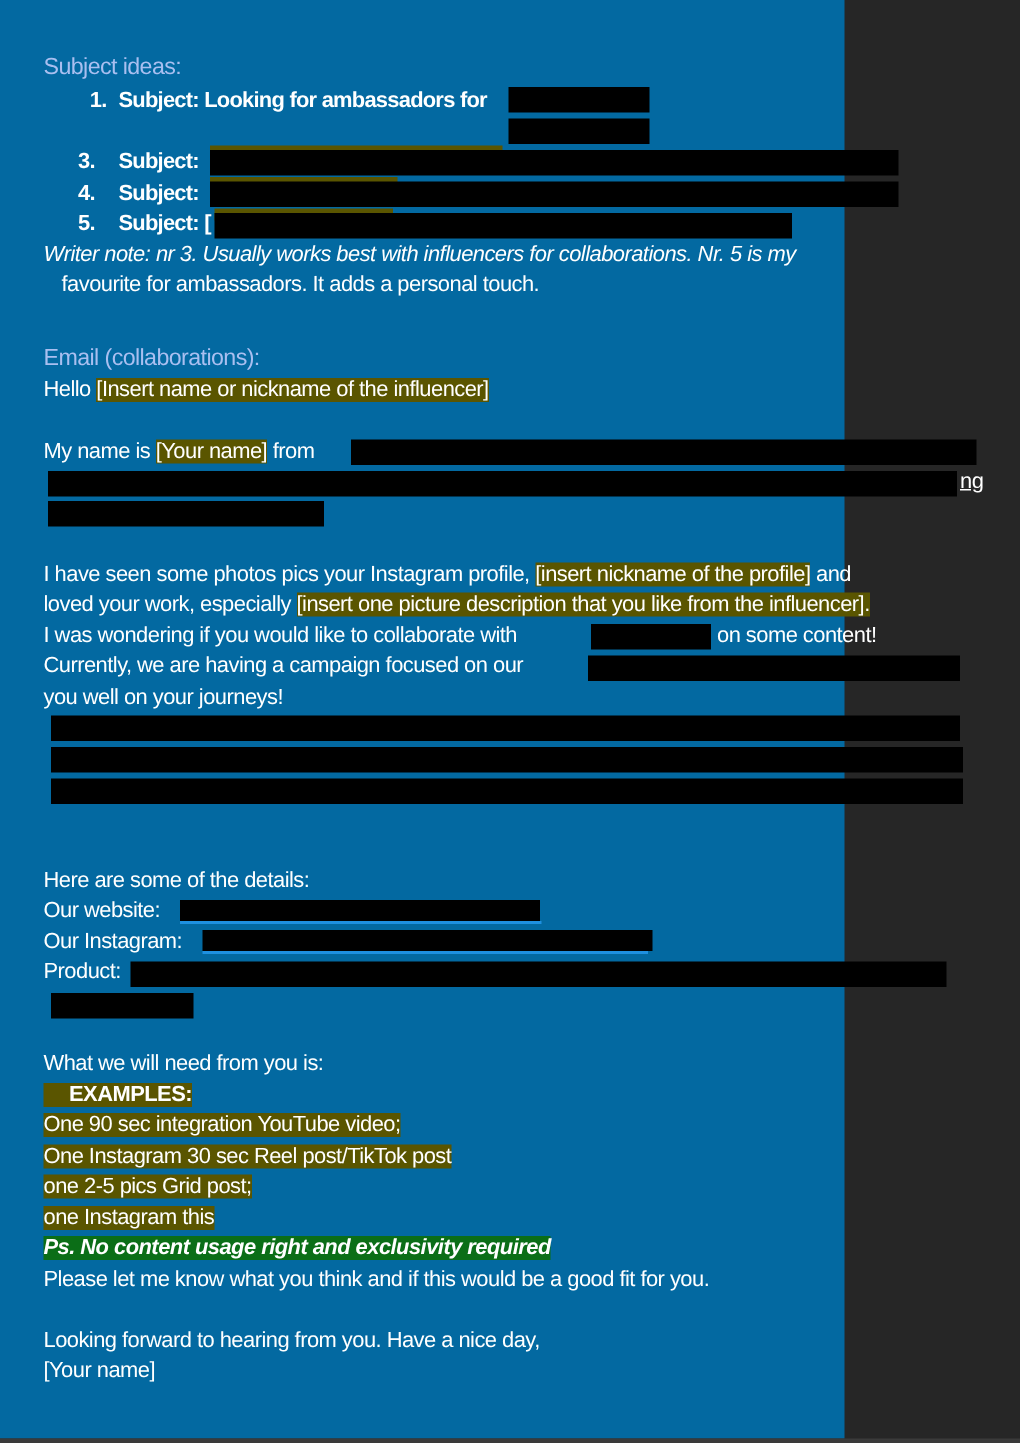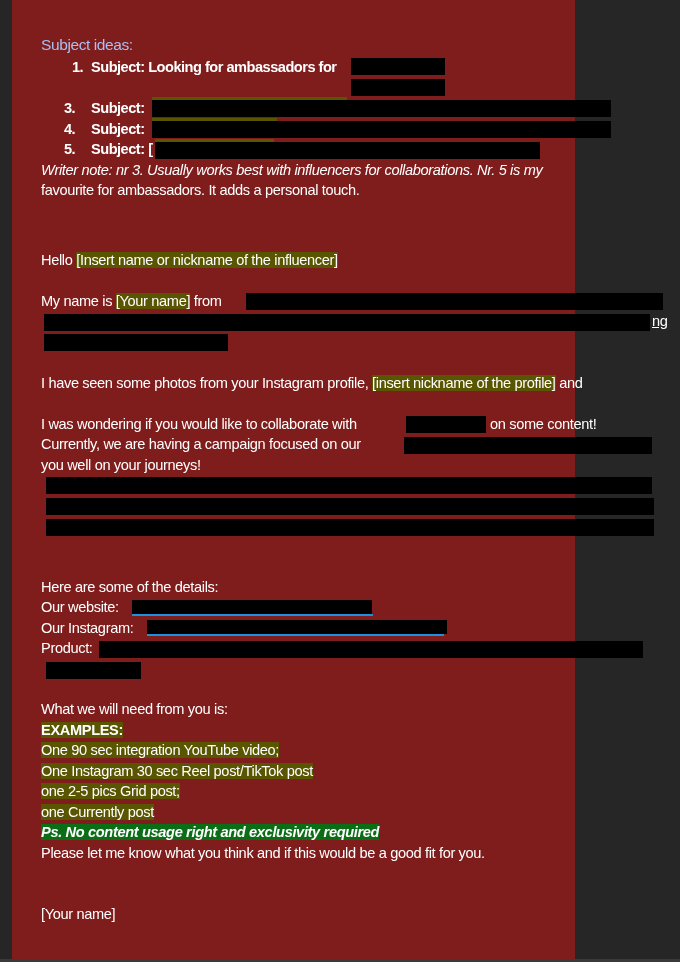--- a/index.html
+++ b/index.html
@@ -10,24 +10,24 @@
     body {
       width: 680px;
       height: 962px;
       position: relative;
       overflow: hidden;
       font-family: "Liberation Sans", sans-serif;
       color: #ffffff;
     }
     .page {
       position: absolute;
-      left: 12px; top: 0;
+      left: 0; top: 0;
       width: 563px;
       height: 959px;
-      background: #7f1d1d;
+      background: #0369a1;
     }
     .bottom-edge {
       position: absolute;
       left: 0; top: 959px;
       width: 680px; height: 3px;
       background: #3a3a3a;
     }
     .line {
       position: absolute;
       left: 29px;
@@ -53,21 +53,21 @@
     }
     .hl {
       background: #5a5500;
       margin-top: 33px;
     }
     .hl-green {
       background: #0b6e17;
       font-weight: bold;
       font-style: italic;
     }
-    .bold { font-weight: bold; }
+    .bold { font-weight: bold; padding-left: 17px; }
     .redact {
       position: absolute;
       background: #000000;
       height: 17px;
     }
     .hl-block {
       position: absolute;
       background: #5a5500;
       height: 8px;
     }
@@ -103,41 +103,45 @@
   <div class="hl-block" style="left:140px; top:118px; width:125px;"></div>
   <div class="redact" style="left:140px; top:121px; width:459px;"></div>
 
   <div class="line list-line" style="top:139px;">
     <span class="list-num">5.</span><span>Subject:</span> <span>[</span>
   </div>
   <div class="hl-block" style="left:143px; top:139px; width:119px;"></div>
   <div class="redact" style="left:143px; top:142px; width:385px;"></div>
 
   <div class="line" style="top:160px;font-style:italic;">Writer note: nr 3. Usually works best with influencers for collaborations. Nr. 5 is my</div>
-  <div class="line" style="top:180px;">favourite for ambassadors. It adds a personal touch.</div>
-
+  <div class="line" style="top:180px;margin-left:12px;">favourite for ambassadors. It adds a personal touch.</div>
+
+  <div class="line heading" style="top:229px;">Email (collaborations):</div>
 
   <div class="line" style="top:250px;">
     <span>Hello </span><span class="hl">[Insert name or nickname of the influencer]</span>
   </div>
 
   <div class="line" style="top:291px;">
     <span>My name is </span><span class="hl">[Your name]</span><span> from</span>
   </div>
   <div class="redact" style="left:234px; top:293px; width:417px;"></div>
 
   <div class="line" style="top:311px; left:640px;text-decoration:underline;">ng</div>
   <div class="redact" style="left:32px; top:314px; width:606px;"></div>
 
   <div class="redact" style="left:32px; top:334px; width:184px;"></div>
 
   <div class="line" style="top:373px;">
-    <span>I have seen some photos from your Instagram profile, </span><span class="hl">[insert nickname of the profile]</span><span> and</span>
-  </div>
-
+    <span>I have seen some photos pics your Instagram profile, </span><span class="hl">[insert nickname of the profile]</span><span> and</span>
+  </div>
+
+  <div class="line" style="top:393px;">
+    <span>loved your work, especially </span><span class="hl">[insert one picture description that you like from the influencer]</span><span class="hl">.</span>
+  </div>
 
   <div class="line" style="top:414px;">
     <span>I was wondering if you would like to collaborate with</span>
   </div>
   <div class="redact" style="left:394px; top:416px; width:80px;"></div>
   <div class="line" style="top:414px; left:478px;">on some content!</div>
 
   <div class="line" style="top:434px;">
     <span>Currently, we are having a campaign focused on our</span>
   </div>
@@ -179,24 +183,25 @@
   <div class="line" style="top:740px;">
     <span class="hl">One 90 sec integration YouTube video;</span>
   </div>
   <div class="line" style="top:761px;">
     <span class="hl">One Instagram 30 sec Reel post/TikTok post</span>
   </div>
   <div class="line" style="top:781px;">
     <span class="hl">one 2-5 pics Grid post;</span>
   </div>
   <div class="line" style="top:802px;">
-    <span class="hl">one Currently post</span>
+    <span class="hl">one Instagram this</span>
   </div>
   <div class="line" style="top:822px;">
     <span class="hl-green">Ps. No content usage right and exclusivity required</span>
   </div>
 
   <div class="line" style="top:843px;">Please let me know what you think and if this would be a good fit for you.</div>
 
+  <div class="line" style="top:884px;">Looking forward to hearing from you. Have a nice day,</div>
   <div class="line" style="top:904px;">[Your name]</div>
 
 </div>
 <div class="bottom-edge"></div>
 
 </body></html>

